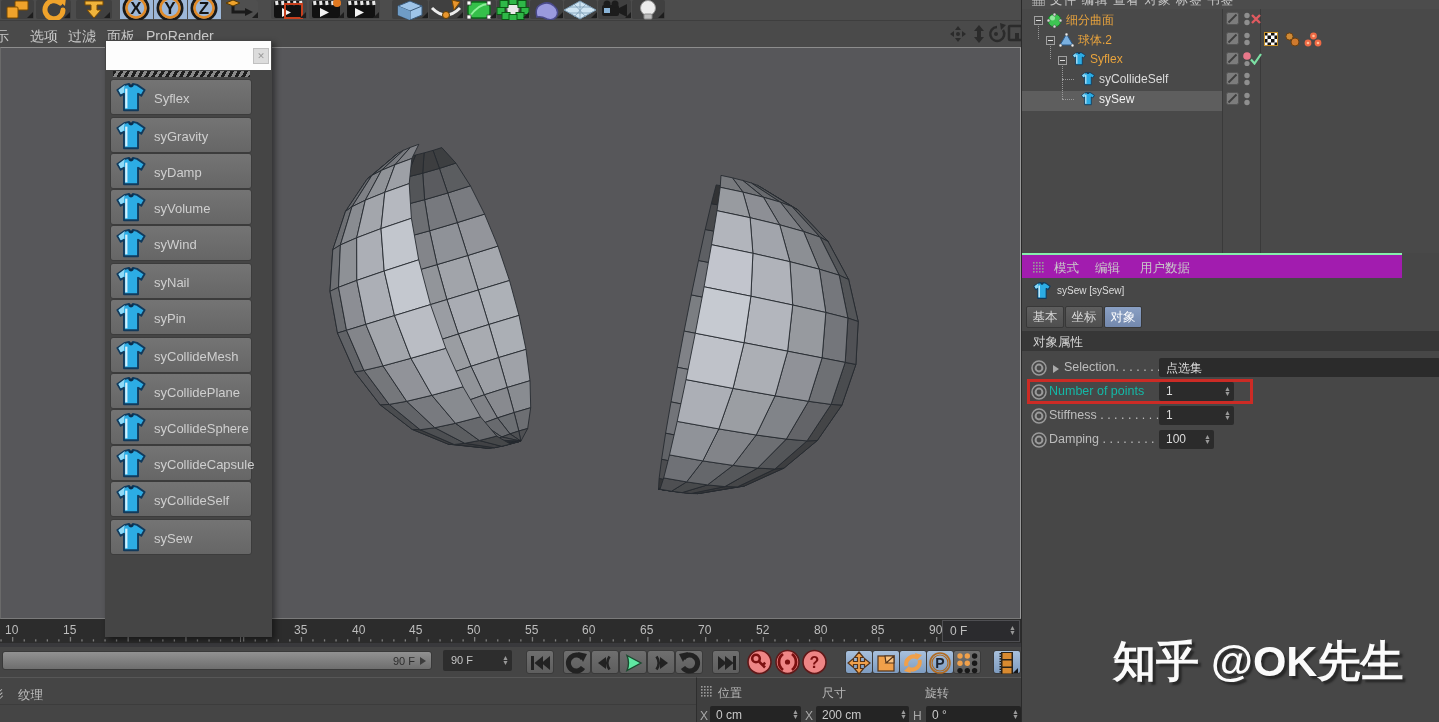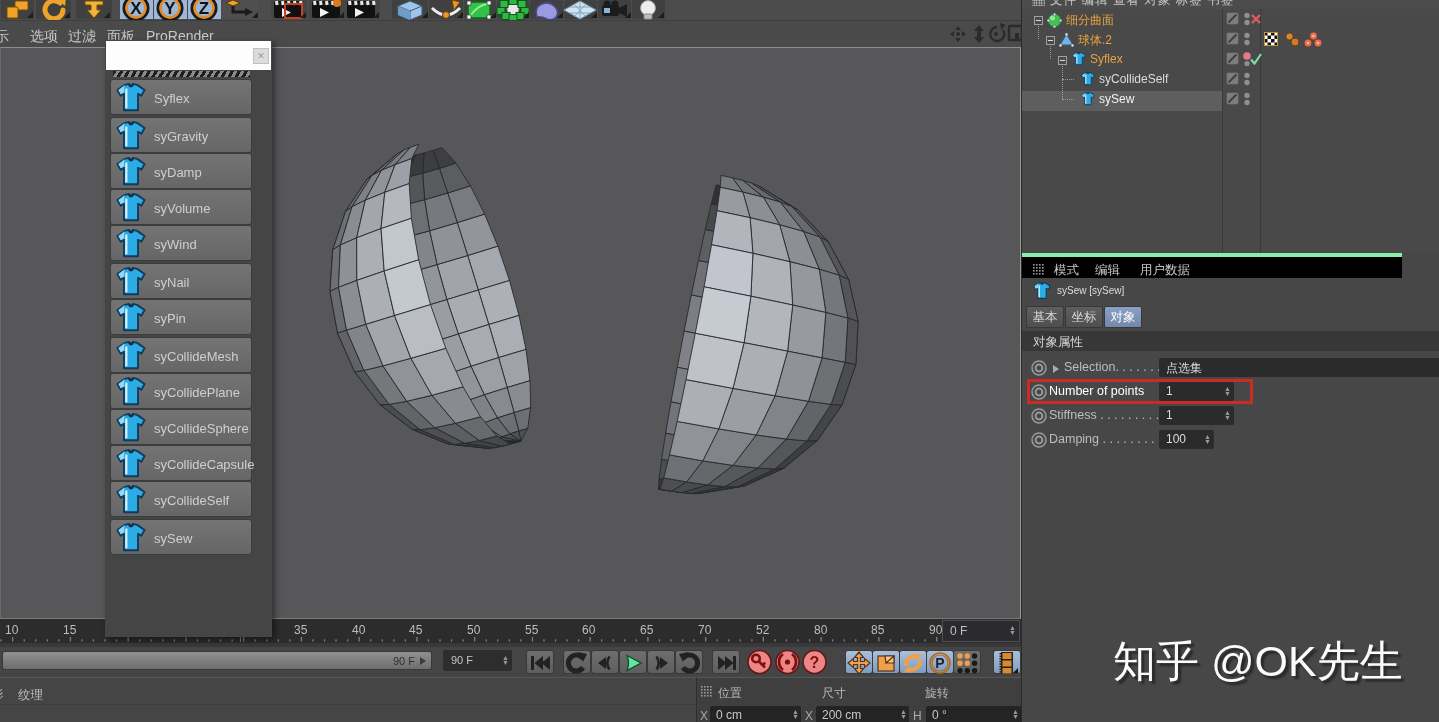--- a/index.html
+++ b/index.html
@@ -41,33 +41,33 @@
 .cfield{position:absolute;top:28px;height:18px;background:#242424;border-radius:2px;color:#c8c8c8;font-size:12px}
 .cfield i{font-style:normal;position:absolute;left:6px;top:2px}
 
 #rpanel{left:1021px;top:0;width:418px;height:722px;background:#474747;border-left:1px solid #2a2a2a}
 #ommenu{position:absolute;left:0;top:0;width:418px;height:21px;background:#4c4c4c;border-bottom:1px solid #333;overflow:hidden}
 #omtree{position:absolute;left:0;top:9px;width:418px;height:244px;background:#494949;overflow:hidden}
 .omrow{position:absolute;left:0;width:418px;height:20px}
 .omtext{position:absolute;top:3px;font-size:12px}
 .vline{position:absolute;top:0;width:1px;height:244px;background:#3a3a3a}
 
-#ammenu{position:absolute;left:0;top:253px;width:380px;height:25px;background:#000000;border-top:4px solid #86efac}
+#ammenu{position:absolute;left:0;top:253px;width:380px;height:25px;background:#a21caf;border-top:2px solid #86efac}
 #ammenu .mi{position:absolute;top:5px;font-size:12.5px;color:#c9c9c9}
 #amtitle{position:absolute;left:0;top:278px;width:418px;height:27px}
 #amtabs{position:absolute;left:0;top:305px;width:418px;height:26px}
 .tab{position:absolute;top:1px;height:22px;background:linear-gradient(#5e5e5e,#4f4f4f);border:1px solid #383838;border-radius:2px;color:#d8d8d8;font-size:12.5px;text-align:center;line-height:21px}
 .tabactive{background:linear-gradient(#8aa0c4,#7388ad);color:#fff}
 #amsect{position:absolute;left:0;top:331px;width:418px;height:20px;background:#373737;color:#d5d5d5;font-size:12.5px}
 .arow{position:absolute;left:0;width:418px;height:24px}
 .alabel{position:absolute;left:27px;top:4px;font-size:12.5px;color:#bdbdbd;white-space:pre}
 .afield{position:absolute;top:2px;height:19px;background:#2b2b2b;border-radius:2px;color:#dcdcdc;font-size:12px}
 .afield i{font-style:normal;position:absolute;left:7px;top:2px}
 #redbox{position:absolute;left:5px;top:379px;width:226px;height:25px;border:3px solid #cc2b25}
-#wmark{position:absolute;left:91px;top:633px;font-size:43px;font-weight:normal;color:#fbfbfb;text-shadow:3px 3px 2px rgba(20,20,20,.6)}
+#wmark{position:absolute;left:91px;top:633px;font-size:43px;font-weight:bold;color:#fbfbfb;text-shadow:3px 3px 2px rgba(20,20,20,.6)}
 .spin{position:absolute;width:7px;font-size:7px;color:#999;line-height:5px;text-align:center}
 </style></head>
 <body>
 <div id="root">
   <div id="toolbar" class="abs">
       <svg width="1021" height="20" viewBox="0 0 1021 20" style="position:absolute;left:0;top:0">
         <rect x="1" y="0" width="33" height="19" rx="2" fill="#404040"></rect>
         <rect x="15" y="1" width="13" height="9" rx="1" fill="#f0a32b" stroke="#7a4a00" stroke-width="1"></rect>
         <rect x="7" y="7" width="11" height="11" rx="1" fill="#f0a32b" stroke="#7a4a00" stroke-width="1"></rect>
         <path d="M27 18 l6 -6 v6 z" fill="#1d1d1d"></path>
@@ -1063,21 +1063,21 @@
         <span class="alabel" style="left:42px">Selection. . . . . . . .</span>
         <div class="afield" style="left:137px;width:281px">
           <i>点选集</i>
         </div>
       </div>
       <div class="arow" style="top:380px">
         <svg width="16" height="16" style="position:absolute;left:9px;top:4px">
           <circle cx="8" cy="8" r="7" fill="none" stroke="#9a9a9a" stroke-width="1.5"></circle>
           <circle cx="8" cy="8" r="3.4" fill="none" stroke="#9a9a9a" stroke-width="2"></circle>
         </svg>
-        <span class="alabel" style="color:#ffffff">Number of points</span>
+        <span class="alabel" style="color:#14b8a6">Number of points</span>
         <div class="afield" style="left:137px;width:75px">
           <i>1</i>
           <span class="spin" style="right:3px;top:4px">▲<br>▼</span>
         </div>
       </div>
       <div class="arow" style="top:404px">
         <svg width="16" height="16" style="position:absolute;left:9px;top:4px">
           <circle cx="8" cy="8" r="7" fill="none" stroke="#9a9a9a" stroke-width="1.5"></circle>
           <circle cx="8" cy="8" r="3.4" fill="none" stroke="#9a9a9a" stroke-width="2"></circle>
         </svg>

